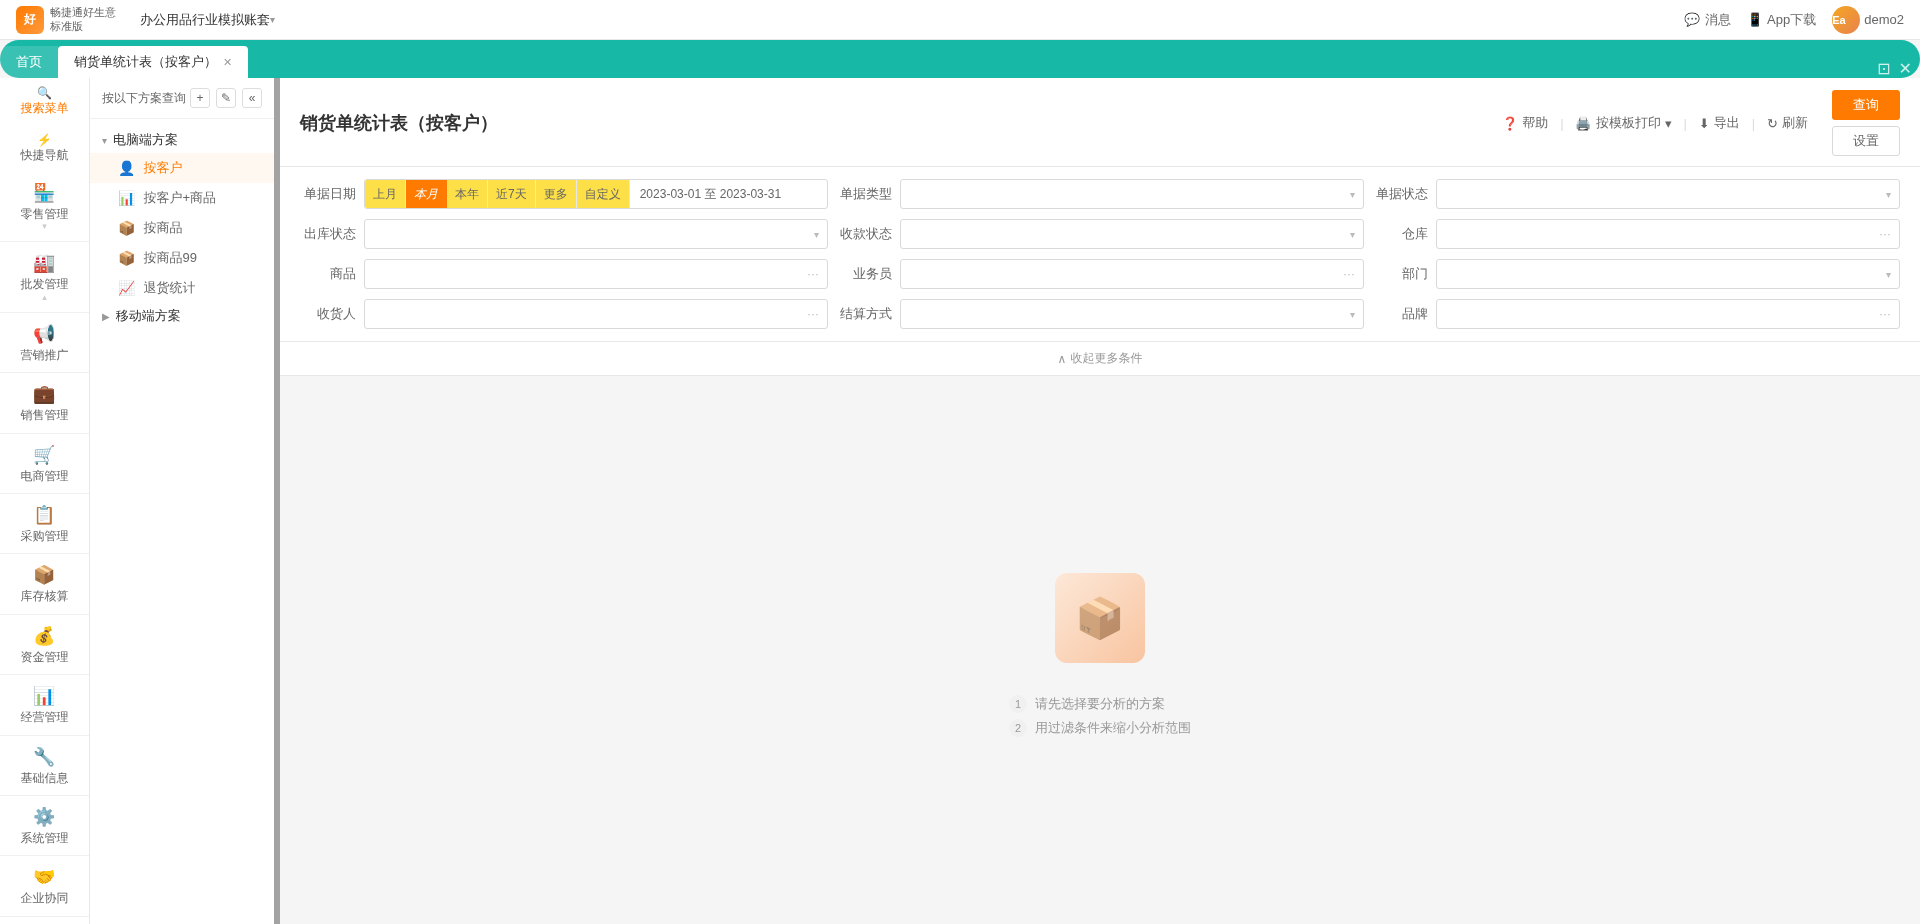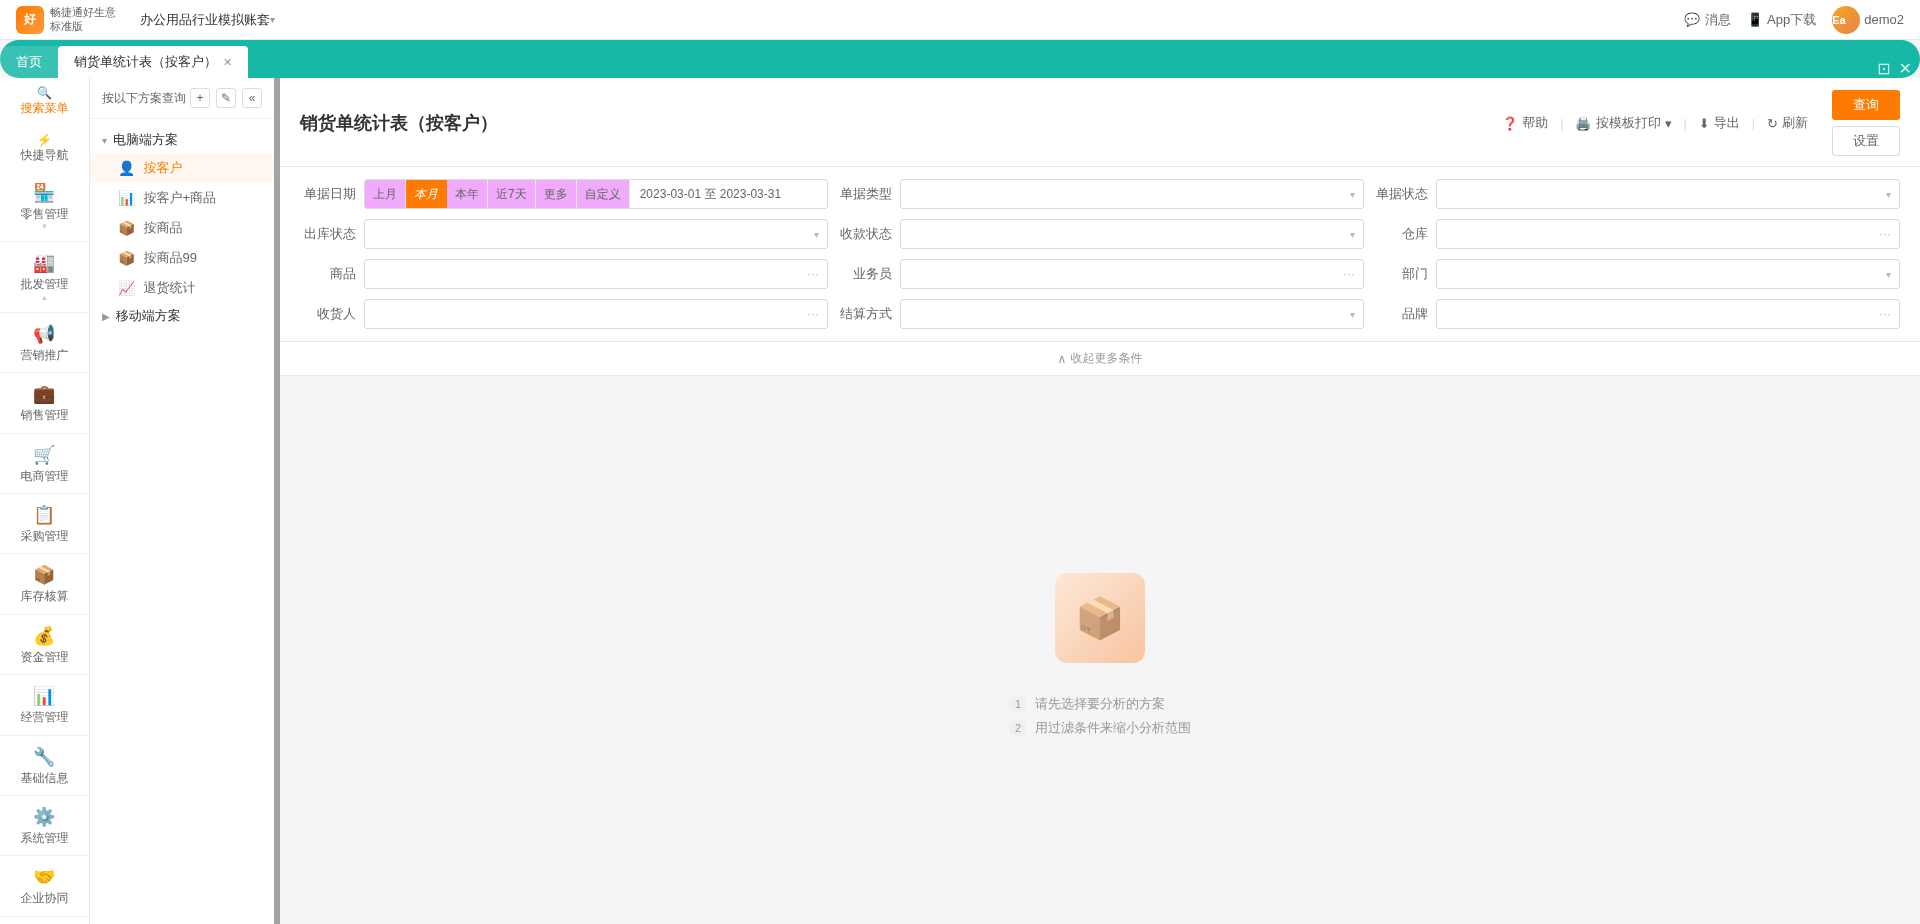--- a/index.html
+++ b/index.html
@@ -238,21 +238,21 @@
     .date-filter {
       display: flex; align-items: center; gap: 0;
       flex: 1; height: 30px; border: 1px solid #d9d9d9; border-radius: 3px;
       overflow: hidden;
     }
     .date-btn {
       padding: 0 8px; height: 100%;
       display: flex; align-items: center;
       cursor: pointer; color: #666; font-size: 12px;
       border-right: 1px solid #e8e8e8;
-      background: #f0abfc;
+      background: #fde047;
       white-space: nowrap;
     }
     .date-btn.active {
       background: #ff7a00; color: #fff; border-color: #ff7a00; font-style: italic;
     }
     .date-range-text {
       padding: 0 10px; color: #666; font-size: 12px;
       flex: 1; display: flex; 
     }
 

